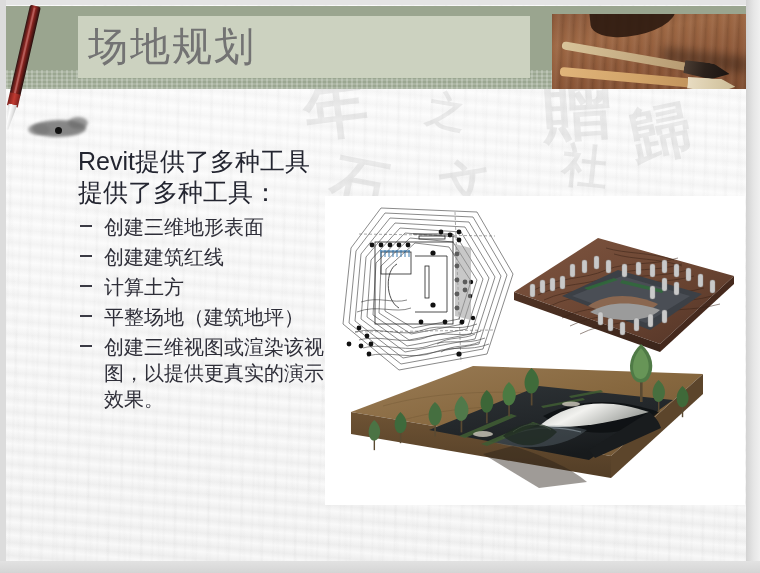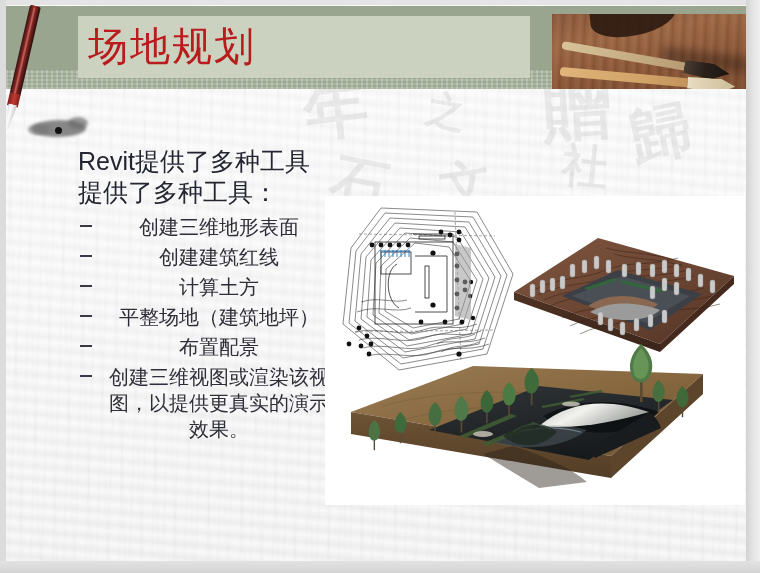--- a/index.html
+++ b/index.html
@@ -59,21 +59,21 @@
       #9ba791;
   }
   .title-plate{
     position:absolute;left:78px;top:16px;width:452px;height:62px;
     background:#ccd2c0;
   }
   .title-text{
     position:absolute;left:88px;top:19px;
     font-size:40px;line-height:56px;
     letter-spacing:2px;
-    color:#b91c1c;
+    color:#737373;
     font-family:"Liberation Serif","DejaVu Serif",serif;
     white-space:nowrap;
   }
 
   
   .brush-photo{
     position:absolute;left:552px;top:14px;width:194px;height:75px;
     overflow:hidden;
     background:linear-gradient(170deg,#8d5a3c 0%,#9d6743 30%,#8a5536 70%,#7d4c2f 100%);
   }
@@ -139,21 +139,21 @@
     position:absolute;left:78px;top:106px;width:256px;
     color:#2b2b33;
   }
   .lead{
     font-size:25px;line-height:31px;
     font-family:"Liberation Serif","DejaVu Serif",serif;
     color:#232530;
     margin-top:40px;
   }
   .lead .latin{font-family:"Liberation Sans","DejaVu Sans",sans-serif;}
-  .sub-list{list-style:none;margin:6px 0 0 0;padding:0;text-align:center;}
+  .sub-list{list-style:none;margin:6px 0 0 0;padding:0;}
   .sub-list li{
     position:relative;
     padding-left:26px;
     font-size:20px;line-height:26px;
     margin-bottom:4px;
     color:#2e2e38;
     font-family:"Liberation Serif","DejaVu Serif",serif;
   }
   .sub-list li .dash{
     position:absolute;left:2px;top:11px;width:12px;height:2px;background:#3a3a44;
@@ -230,21 +230,21 @@
   <div class="body-col">
     <div class="lead">
       <span class="latin">Revit</span><span>提供了多种工具</span><br>
       <span>提供了多种工具：</span>
     </div>
     <ul class="sub-list">
       <li><span class="dash"></span><span>创建三维地形表面</span></li>
       <li><span class="dash"></span><span>创建建筑红线</span></li>
       <li><span class="dash"></span><span>计算土方</span></li>
       <li><span class="dash"></span><span>平整场地（建筑地坪）</span></li>
-      <li><span class="dash"></span><span>布置配景</span></li>
+      <li><span class="dash"></span></li>
       <li><span class="dash"></span><span>创建三维视图或渲染该视图，以提供更真实的演示效果。</span></li>
     </ul>
   </div>
 
   <div class="img-panel">
 
     <svg class="contour-plan" viewBox="0 0 190 176">
       <g fill="none" stroke="#3a3a3a" stroke-width="0.6">
         <path d="M44 4 L140 8 L176 70 L150 150 L62 166 L6 120 L14 44 Z"></path>
         <path d="M48 9 L136 13 L170 71 L146 145 L64 160 L12 119 L19 47 Z"></path>

